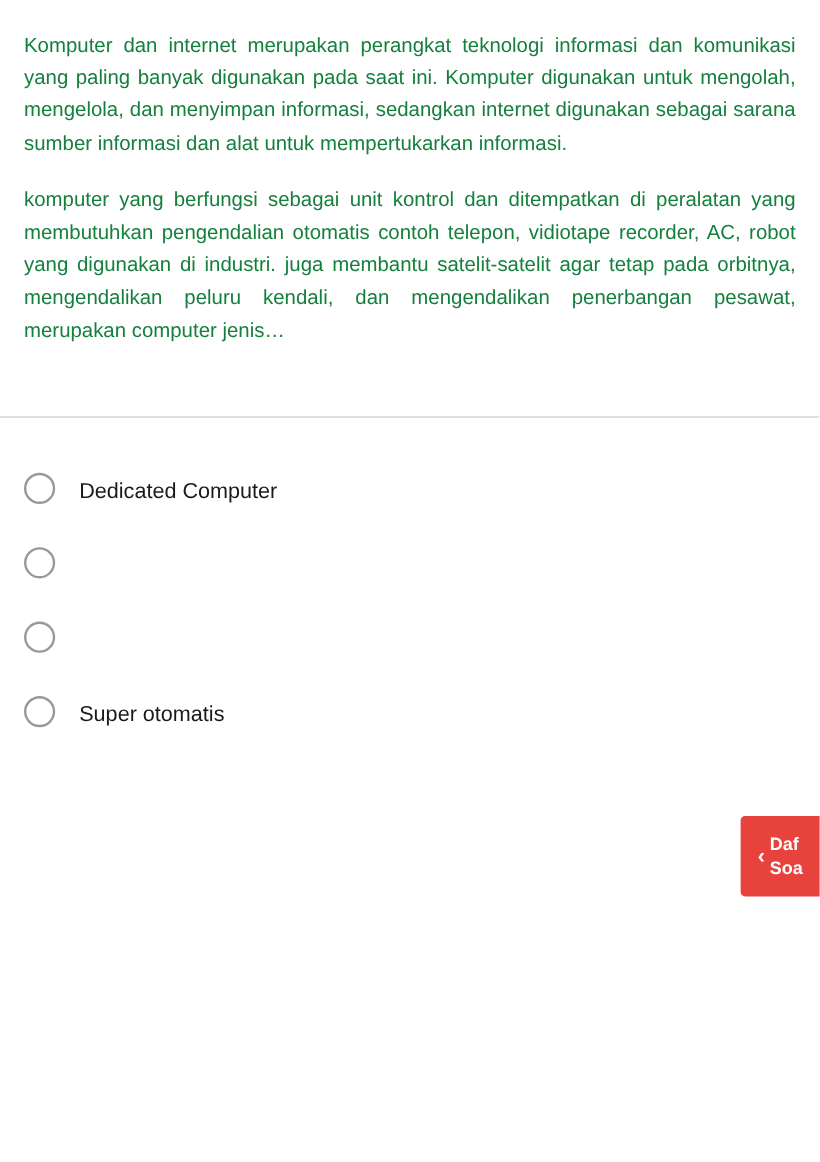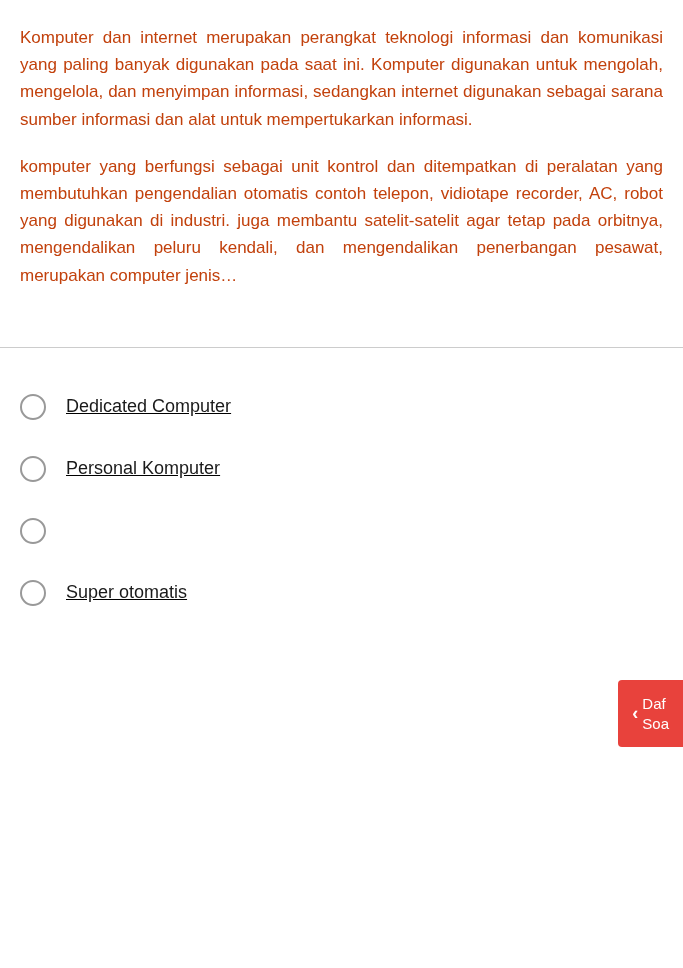--- a/index.html
+++ b/index.html
@@ -17,41 +17,40 @@
       overflow-x: hidden;
     }
 
     .content-area {
       padding: 24px 20px 20px 20px;
     }
 
     .paragraph {
       font-size: 17px;
       line-height: 1.6;
-      color: #c2410c;
+      color: #15803d;
       text-align: justify;
       margin-bottom: 20px;
     }
 
     .divider {
       border: none;
       border-top: 1px solid #cccccc;
       margin: 18px 0 18px 0;
     }
 
     .options-area {
       padding: 10px 20px 40px 20px;
     }
 
     .option-item {
       display: flex;
-      align-items: center;
+      align-items: flex-end;
       padding: 18px 0;
       cursor: pointer;
-      text-decoration: underline;
     }
 
     .radio-circle {
       width: 26px;
       height: 26px;
       border-radius: 50%;
       border: 2px solid #999999;
       background: #ffffff;
       flex-shrink: 0;
       margin-right: 20px;
@@ -79,21 +78,21 @@
     }
 
     .floating-button-chevron {
       font-size: 18px;
       margin-right: 4px;
       font-weight: bold;
     }
 
     .floating-button-text {
       font-size: 15px;
-      font-weight: 400;
+      font-weight: 700;
       line-height: 1.3;
     }
   </style>
 </head>
 <body>
 
 <div class="content-area">
   <p class="paragraph">Komputer dan internet merupakan perangkat teknologi informasi dan komunikasi yang paling banyak digunakan pada saat ini. Komputer digunakan untuk mengolah, mengelola, dan menyimpan informasi, sedangkan internet digunakan sebagai sarana sumber informasi dan alat untuk mempertukarkan informasi.</p>
   <p class="paragraph">komputer yang berfungsi sebagai unit kontrol dan ditempatkan di peralatan yang membutuhkan pengendalian otomatis contoh telepon, vidiotape recorder, AC, robot yang digunakan di industri. juga membantu satelit-satelit agar tetap pada orbitnya, mengendalikan peluru kendali, dan mengendalikan penerbangan pesawat, merupakan computer jenis…</p>
 </div>
@@ -101,21 +100,20 @@
 <hr class="divider">
 
 <div class="options-area">
 
 <div class="option-item">
       <div class="radio-circle"></div>
       <span class="option-label">Dedicated Computer</span>
     </div>
     <div class="option-item">
       <div class="radio-circle"></div>
-      <span class="option-label">Personal Komputer</span>
     </div>
     <div class="option-item">
       <div class="radio-circle"></div>
     </div>
     <div class="option-item">
       <div class="radio-circle"></div>
       <span class="option-label">Super otomatis</span>
     </div>
   </div>
 

